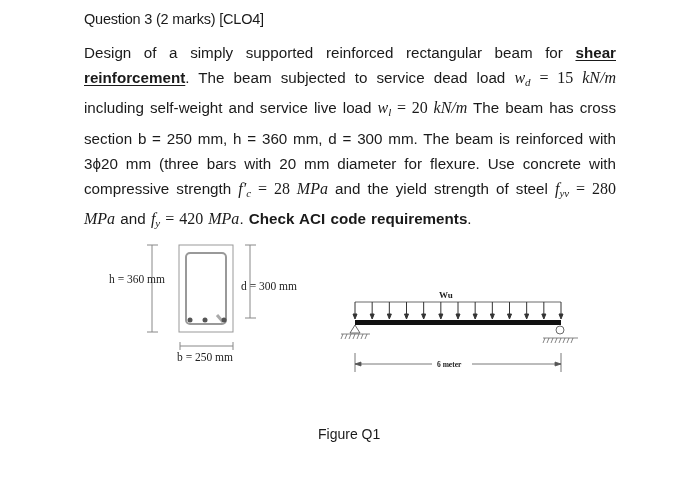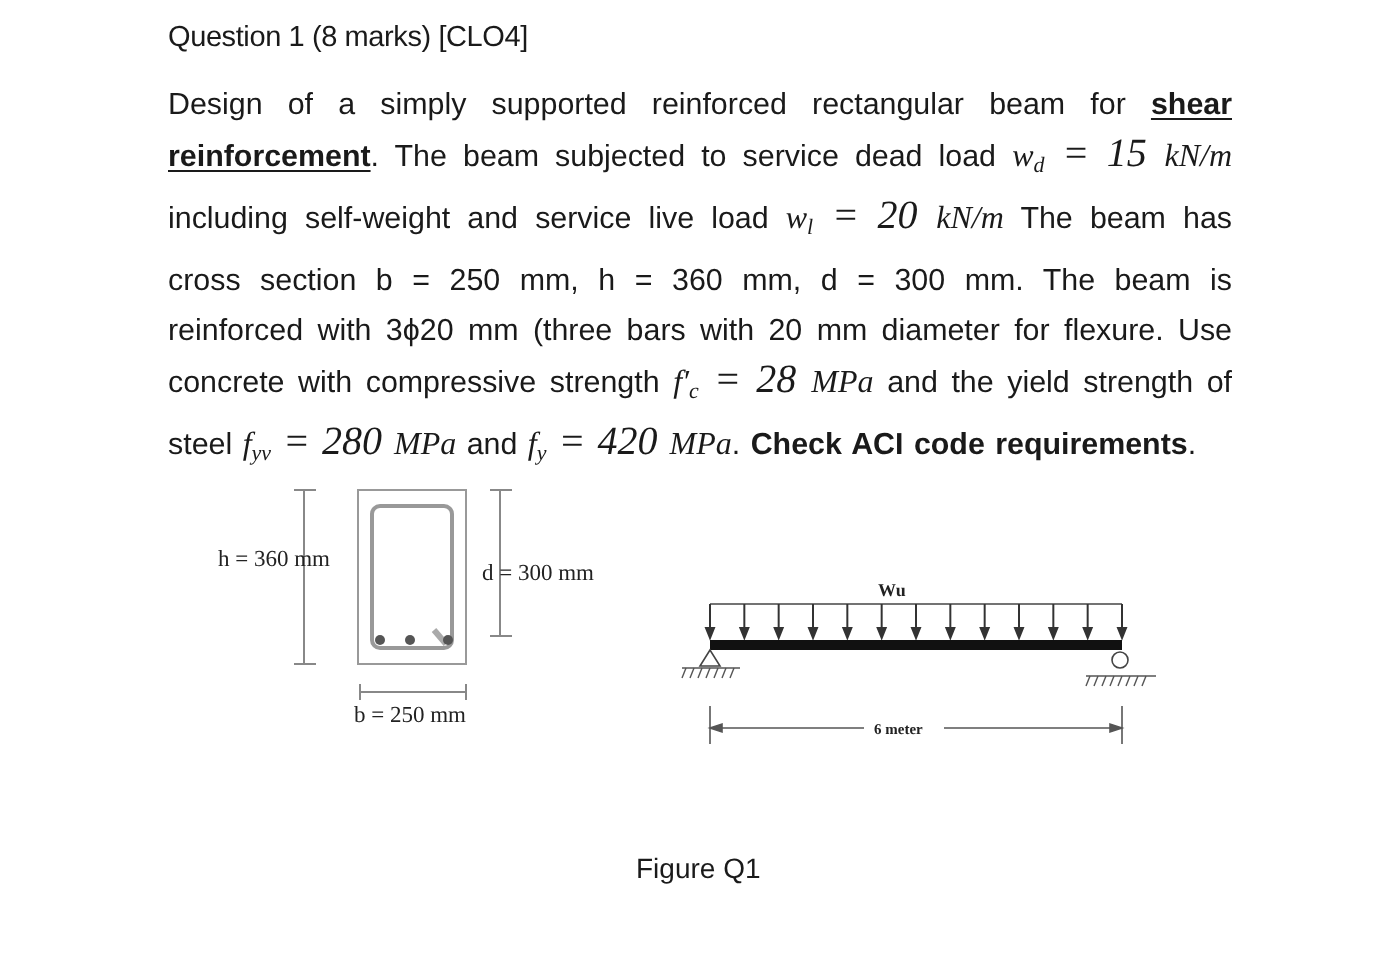--- a/index.html
+++ b/index.html
@@ -11,30 +11,30 @@
     position: absolute; left: 84px; top: 11px; font-size: 14.5px; letter-spacing: -0.2px;
   }
   .para {
     position: absolute; left: 84px; top: 40px; width: 532px;
     font-size: 15.2px; line-height: 25.2px; text-align: justify; text-align-last: left;
     word-spacing: 1px;
   }
   .u { text-decoration: underline; text-underline-offset: 2px; }
   .b { font-weight: bold; }
   .m { font-family: "Liberation Serif", serif; font-style: italic; font-size: 16px; }
-  .mr { font-family: "Liberation Serif", serif; font-size: 20px; font-style: italic; }
+  .mr { font-family: "Liberation Serif", serif; font-size: 16px; }
   .sub { font-size: 11px; vertical-align: -3px; }
   .fig { position: absolute; left: 0; top: 0; }
   .lbl { font-family: "Liberation Serif", serif; fill: #222; }
   .figcap { position: absolute; left: 318px; top: 403px; font-size: 14px; margin-top: 23px; }
 </style>
 </head>
 <body>
 
-<div class="title">Question 1 (8 marks) [CLO4]</div>
+<div class="title">Question 3 (2 marks) [CLO4]</div>
 
 <div class="para"><span>Design of a simply supported reinforced rectangular beam for </span><span class="u b">shear reinforcement</span><span>. The beam subjected to service dead load </span><span><span class="m">w</span><span class="m sub">d</span><span class="mr"> = 15 </span><span class="m">kN/m</span></span><span> including self-weight and service live load </span><span><span class="m">w</span><span class="m sub">l</span><span class="mr"> = 20 </span><span class="m">kN/m</span></span><span> The beam has cross section b = 250 mm, h = 360 mm, d = 300 mm. The beam is reinforced with 3ϕ20 mm (three bars with 20 mm diameter for flexure. Use concrete with compressive strength </span><span><span class="m">f</span><span class="m">′</span><span class="m sub">c</span><span class="mr"> = 28 </span><span class="m">MPa</span></span><span> and the yield strength of steel </span><span><span class="m">f</span><span class="m sub">yv</span><span class="mr"> = 280 </span><span class="m">MPa</span></span><span> and </span><span><span class="m">f</span><span class="m sub">y</span><span class="mr"> = 420 </span><span class="m">MPa</span></span><span>. </span><span class="b">Check ACI code requirements</span><span>.</span></div>
 
 <svg class="fig" width="700" height="478">
 
   <g>
 
     <g stroke="#888" stroke-width="1">
       <line x1="152" y1="245" x2="152" y2="332"></line>
       <line x1="147" y1="245" x2="158" y2="245"></line>

